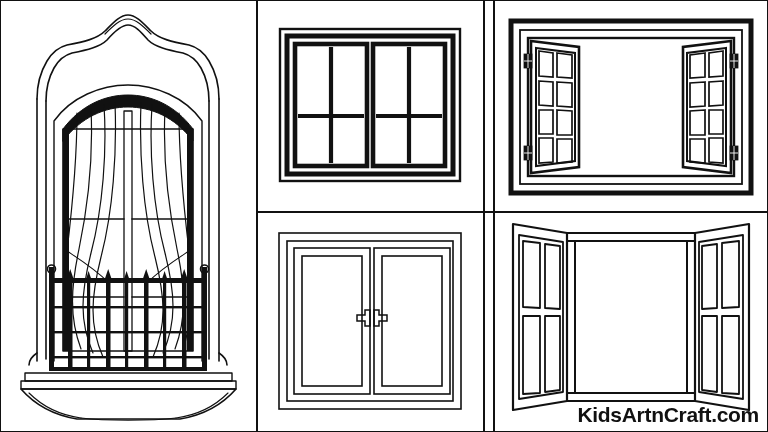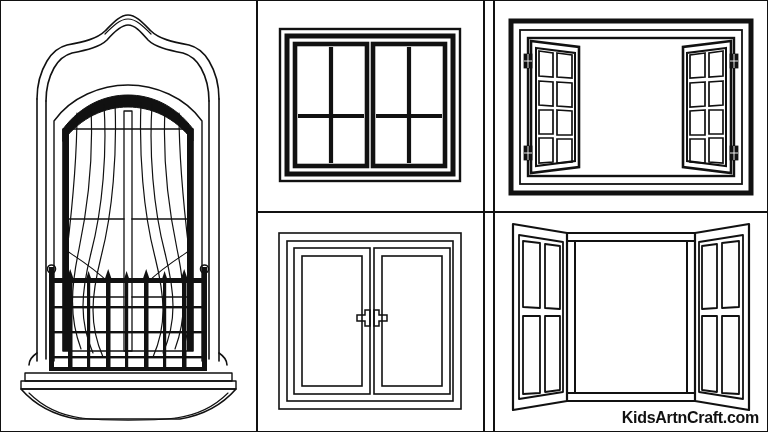--- a/index.html
+++ b/index.html
@@ -48,21 +48,21 @@
   #divider-v2 { left: 483px; top: 0;     width: 1.5px; height: 432px; }
   #divider-v3 { left: 493px; top: 0;     width: 1.5px; height: 432px; }
   #divider-h1 { left: 484px; top: 211px; width: 284px; height: 1.5px; }
   #divider-h2 { left: 256px; top: 211px; width: 228px; height: 1.5px; }
 
   .watermark {
     position: absolute;
     right: 8px;
     bottom: 4px;
     font-family: "Liberation Sans", sans-serif;
-    font-size: 16px;
+    font-size: 21px;
     font-weight: bold;
     color: #111111;
     letter-spacing: -0.3px;
     white-space: nowrap;
   }
 </style>
 </head>
 <body>
 
 <div id="page">

